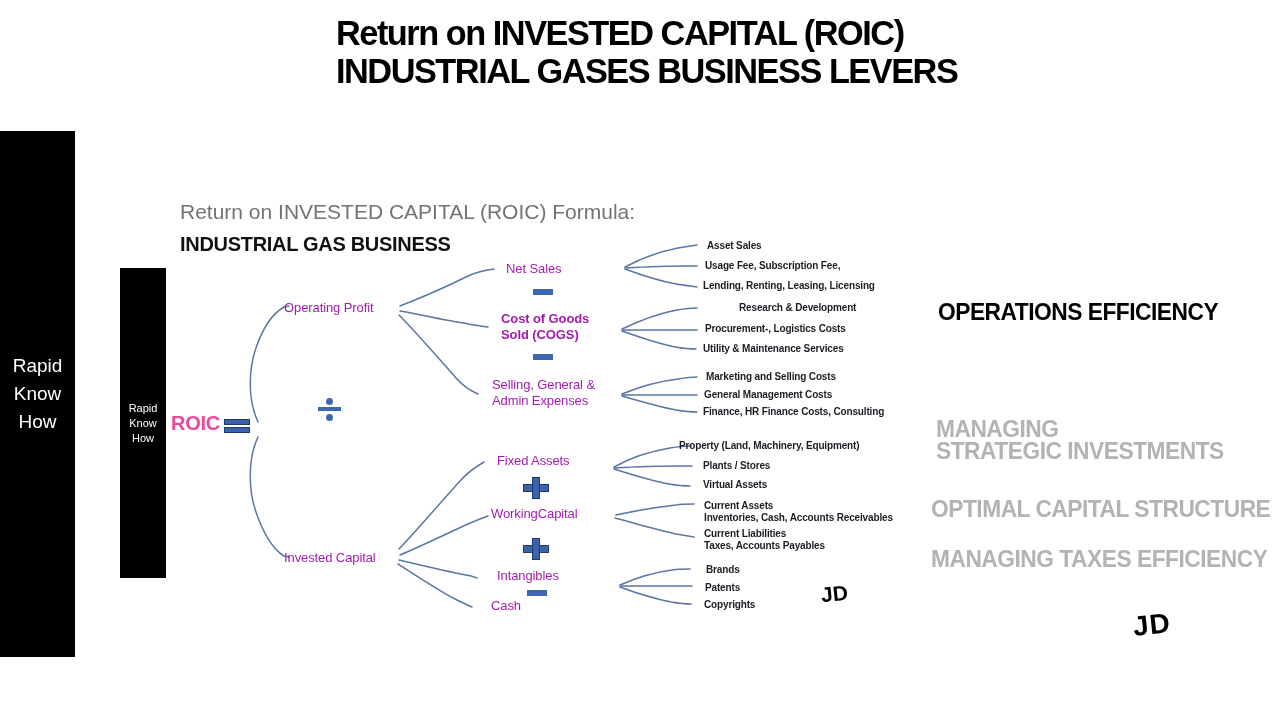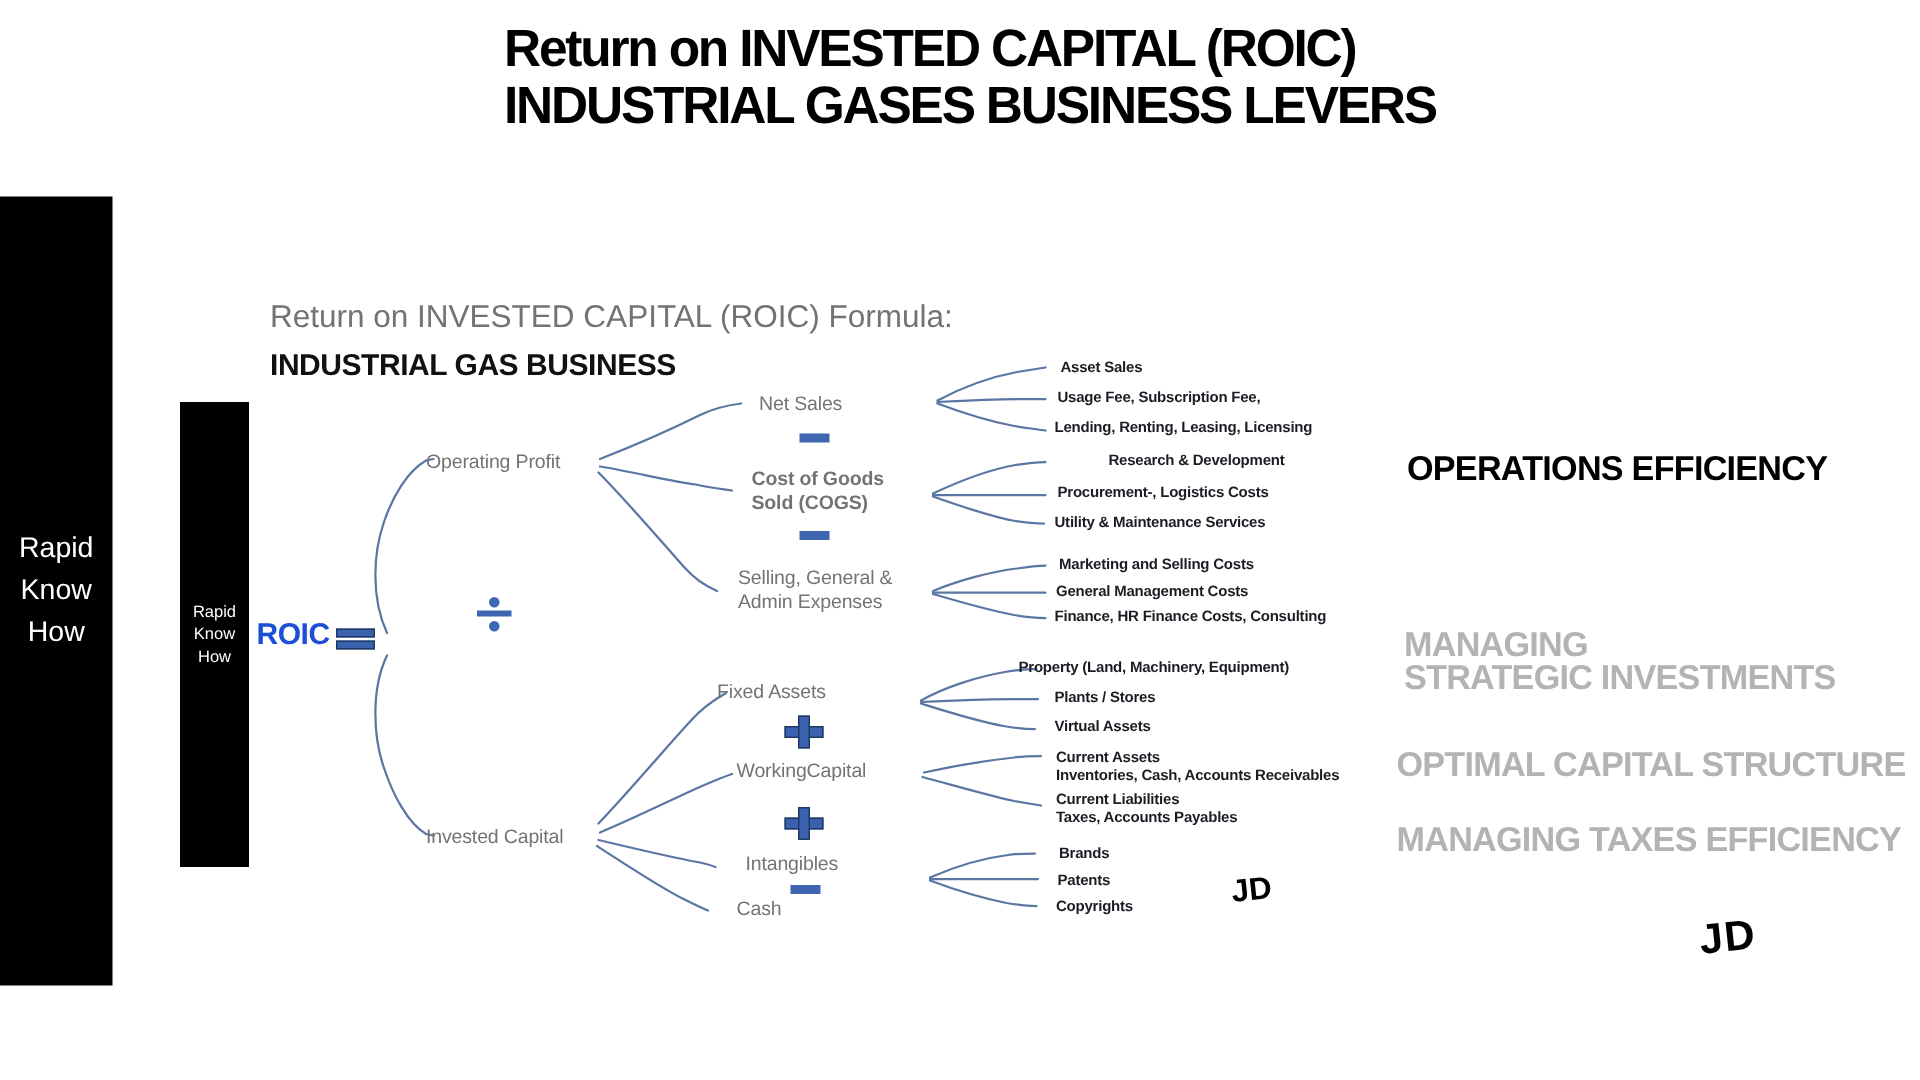--- a/index.html
+++ b/index.html
@@ -25,39 +25,39 @@
   
   .diag-h1{left:180px;top:200px;font-size:21px;color:#737373;}
   .diag-h2{left:180px;top:233px;font-size:20px;font-weight:bold;color:#111;letter-spacing:-0.3px;}
   
   .badge{
     left:120px;top:268px;width:46px;height:310px;background:#000;
     display:flex;flex-direction:column;align-items:center;justify-content:center;
   }
   .badge .badge-line{color:#fff;font-size:11px;line-height:15px;}
   
-  .roic{left:171px;top:412px;font-size:20px;font-weight:bold;color:#1d4ed8;letter-spacing:-0.3px;}
+  .roic{left:171px;top:412px;font-size:20px;font-weight:bold;color:#ec4899;letter-spacing:-0.3px;}
   
   .bar{background:#3a62ae;border:1px solid #1f3864;box-sizing:border-box;}
   .bar.noborder{border:none;background:#3f66b0;}
   .eq{left:224px;top:419px;width:26px;height:16px;}
   .eq .bar{position:absolute;left:0;width:26px;height:6px;}
   .eq .bar:nth-child(1){top:0;}
   .eq .bar:nth-child(2){top:8px;}
   .div-op{left:318px;top:398px;width:23px;height:23px;}
   .div-op .dot{position:absolute;left:8px;width:7px;height:7px;border-radius:50%;background:#3f66b0;}
   .div-op .dot.top{top:0;}
   .div-op .dot.bot{bottom:0;}
   .div-op .mid{position:absolute;top:9px;left:0;width:23px;height:4px;background:#3f66b0;}
   .plus-op{width:26px;height:22px;}
   .plus-op .h{position:absolute;top:7px;left:0;width:26px;height:8px;}
   .plus-op .v{position:absolute;top:0;left:9px;width:8px;height:22px;}
   .minus-op{width:20px;height:6px;}
   
-  .node{font-size:13px;color:#737373;line-height:16px;letter-spacing:-0.1px;}
+  .node{font-size:13px;color:#a21caf;line-height:16px;letter-spacing:-0.1px;}
   .leaf{font-size:10px;font-weight:600;color:#1c1c24;line-height:12px;letter-spacing:-0.15px;white-space:nowrap;}
   
   .lever{font-weight:bold;letter-spacing:-0.5px;white-space:nowrap;transform:scaleX(0.99);transform-origin:left top;}
   .lever.black{color:#000;font-size:23px;}
   .lever.gray{color:#b3b3b3;font-size:23px;line-height:22px;}
   .sig{font-weight:bold;color:#000;transform:rotate(-6deg);}
   .sig.small{font-size:21px;}
   .sig.big{font-size:28px;letter-spacing:1px;}
   svg.wires{position:absolute;left:0;top:0;pointer-events:none;}
   svg.wires path{stroke:#5b76a3;stroke-width:1.5;fill:none;stroke-linecap:round;}
@@ -160,21 +160,21 @@
 <div class="abs node" style="left:501px;top:311px;font-weight:bold;">
   <div>Cost of Goods</div>
   <div>Sold (COGS)</div>
 </div>
 <div class="abs bar noborder minus-op" style="left:533px;top:354px;"></div>
 <div class="abs node" style="left:492px;top:377px;">
   <div>Selling, General &amp;</div>
   <div>Admin Expenses</div>
 </div>
 
-<div class="abs node" style="left:478px;top:453px;text-align:right;">Fixed Assets</div>
+<div class="abs node" style="left:497px;top:453px;text-align:right;">Fixed Assets</div>
 <div class="abs plus-op" style="left:523px;top:477px;">
     <div class="bar h"></div>
     <div class="bar v"></div>
   </div>
 <div class="abs node" style="left:491px;top:506px;">WorkingCapital</div>
 <div class="abs plus-op" style="left:523px;top:538px;">
     <div class="bar h"></div>
     <div class="bar v"></div>
   </div>
 <div class="abs node" style="left:497px;top:568px;">Intangibles</div>

